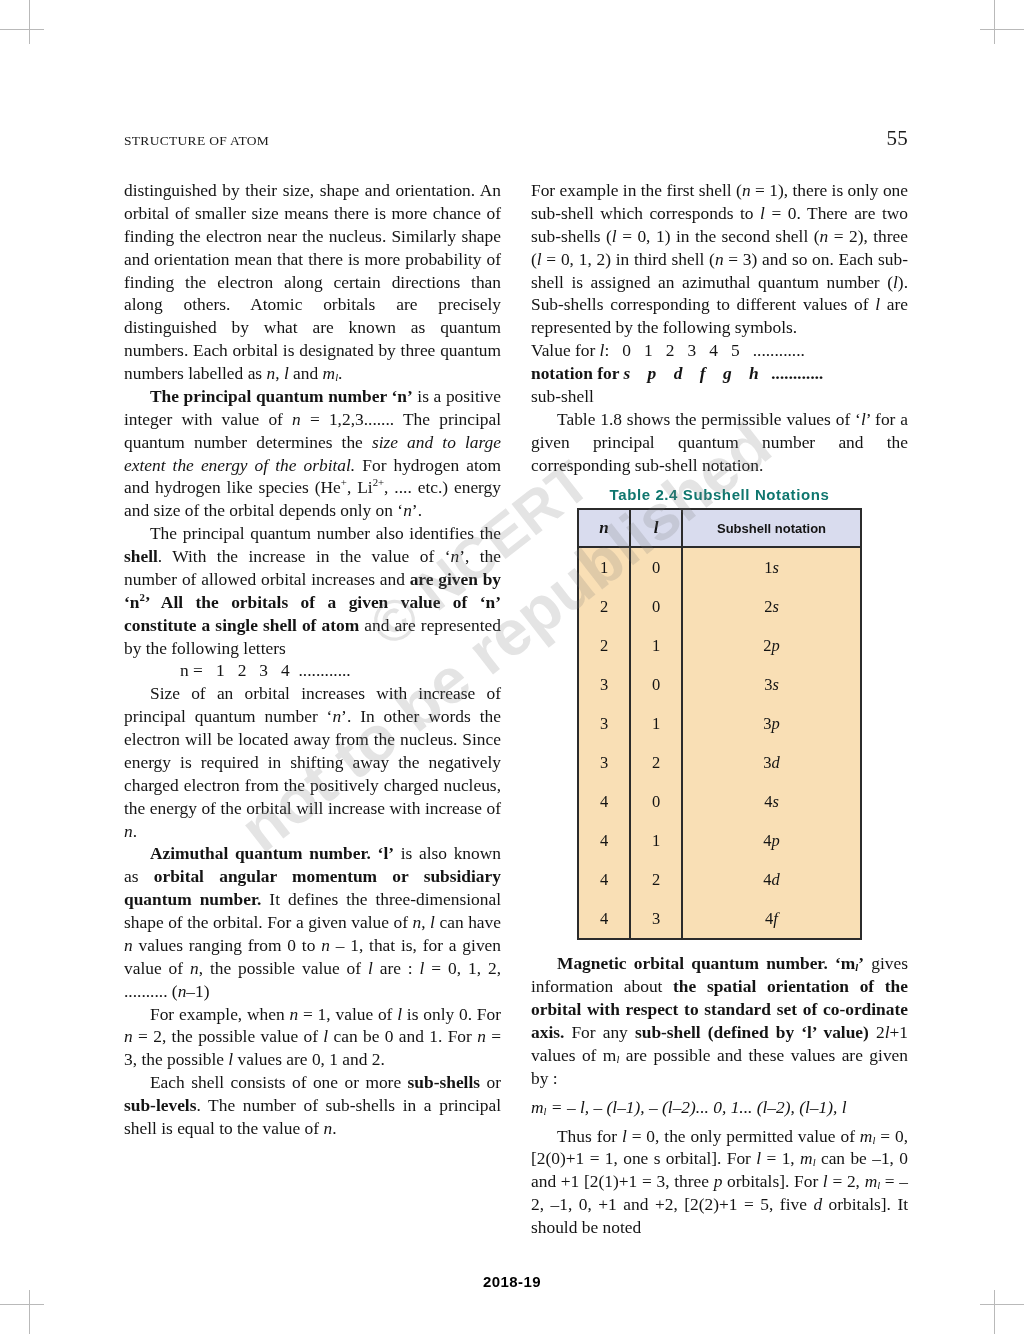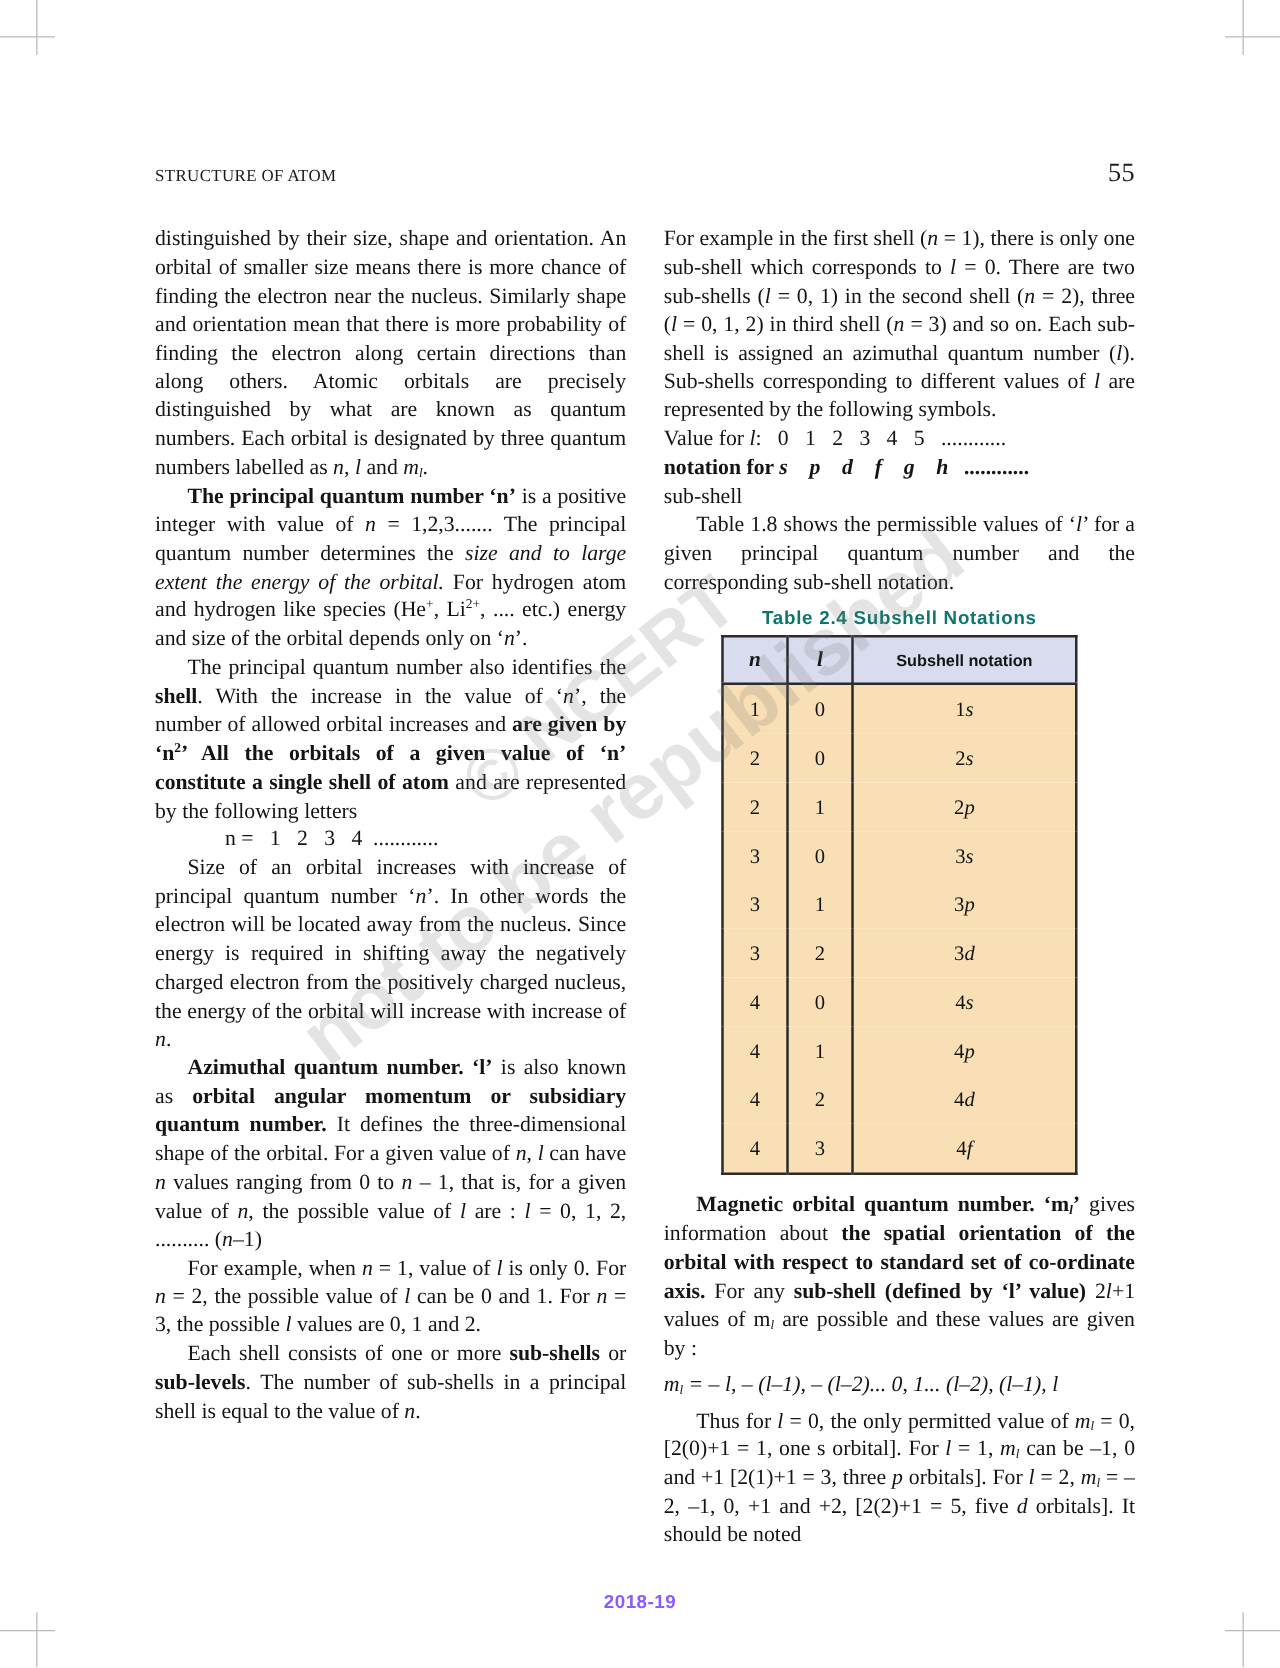--- a/index.html
+++ b/index.html
@@ -168,21 +168,21 @@
   
   .footer {
     position: absolute;
     left: 0;
     right: 0;
     top: 1273px;
     text-align: center;
     font-family: "Liberation Sans", "DejaVu Sans", sans-serif;
     font-weight: bold;
     font-size: 15px;
-    color: #8b5cf6;
+    color: #000000;
     letter-spacing: 0.4px;
   }
 </style>
 </head>
 <body>
 
 <div class="crop h crop-tl-h"></div>
 <div class="crop v crop-tl-v"></div>
 <div class="crop h crop-tr-h"></div>
 <div class="crop v crop-tr-v"></div>

